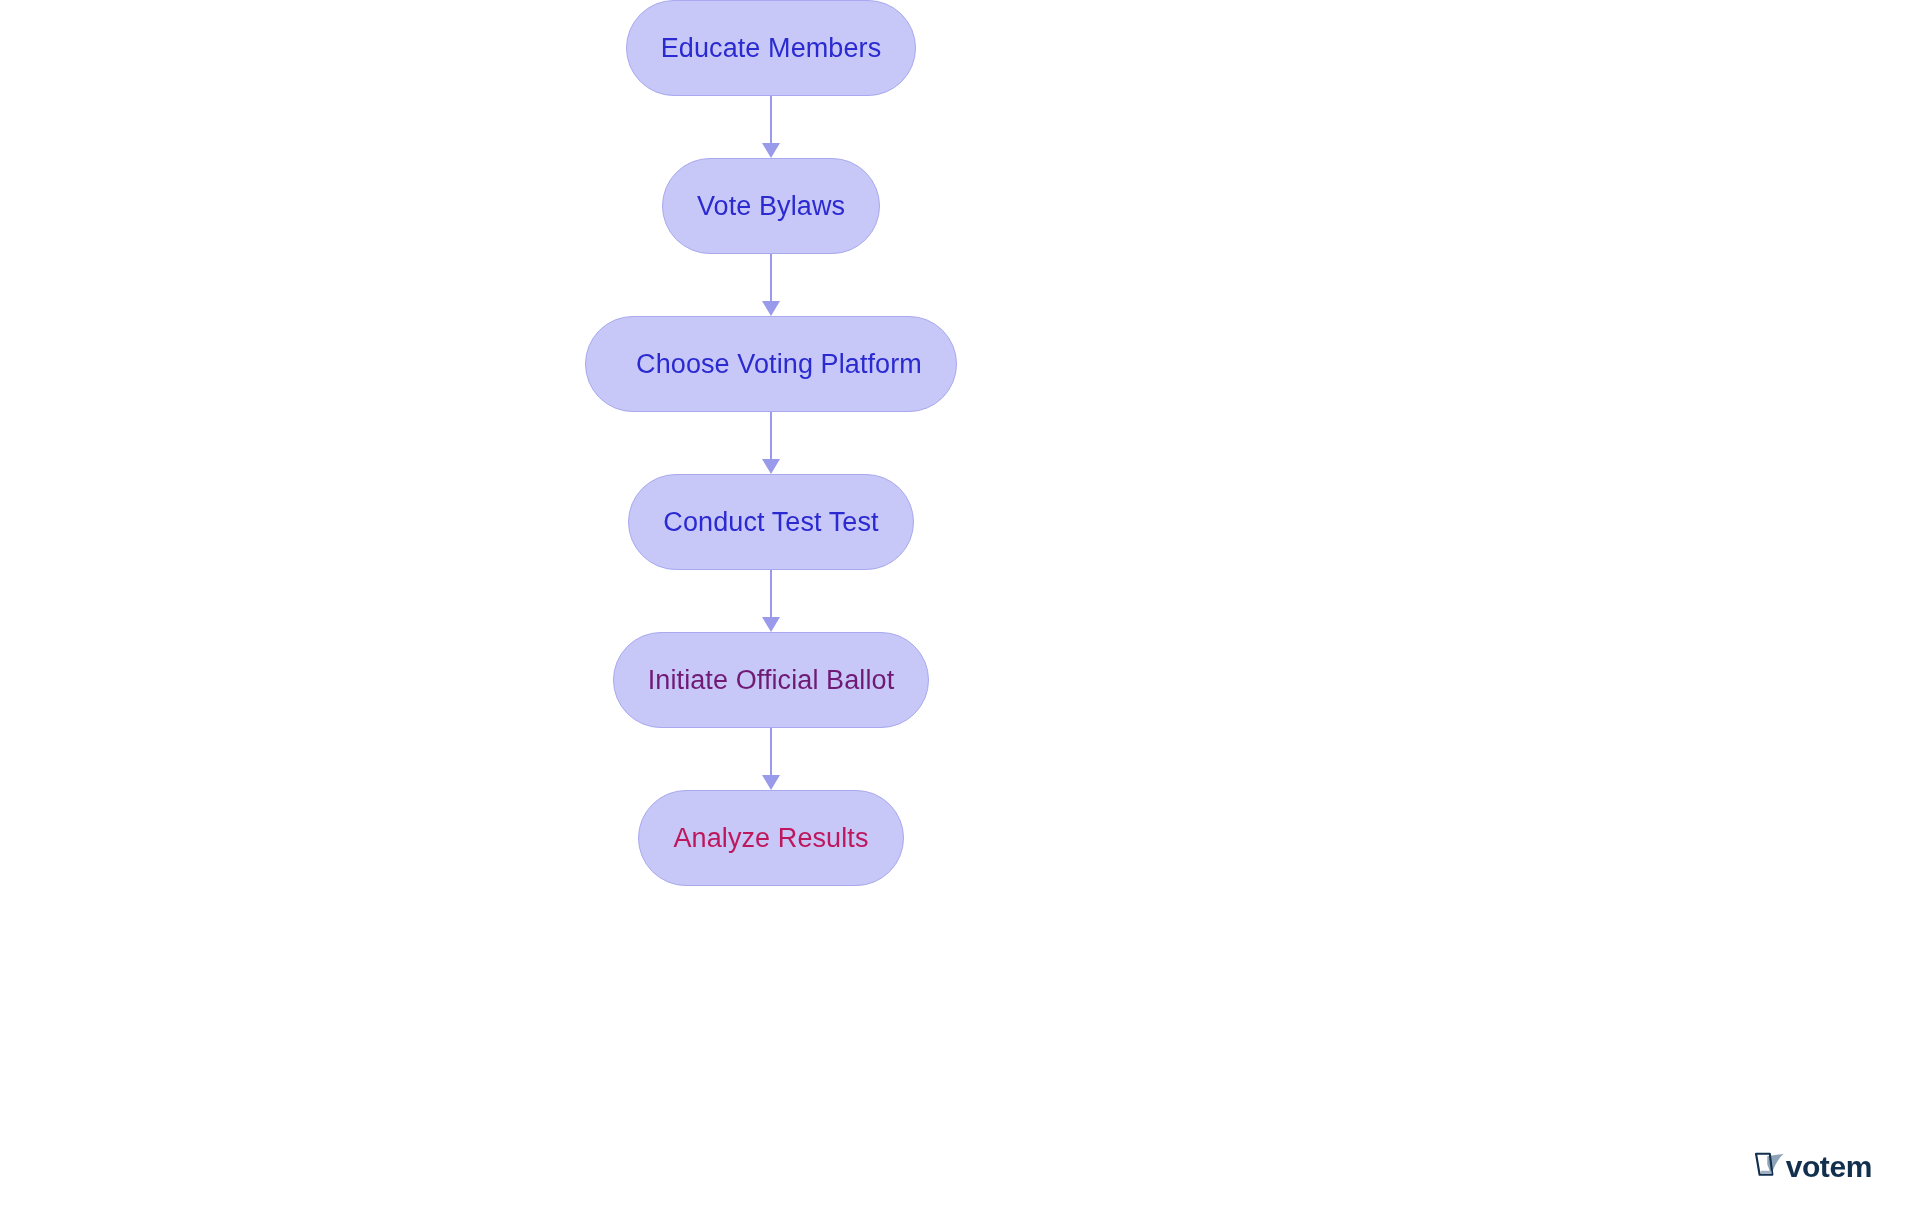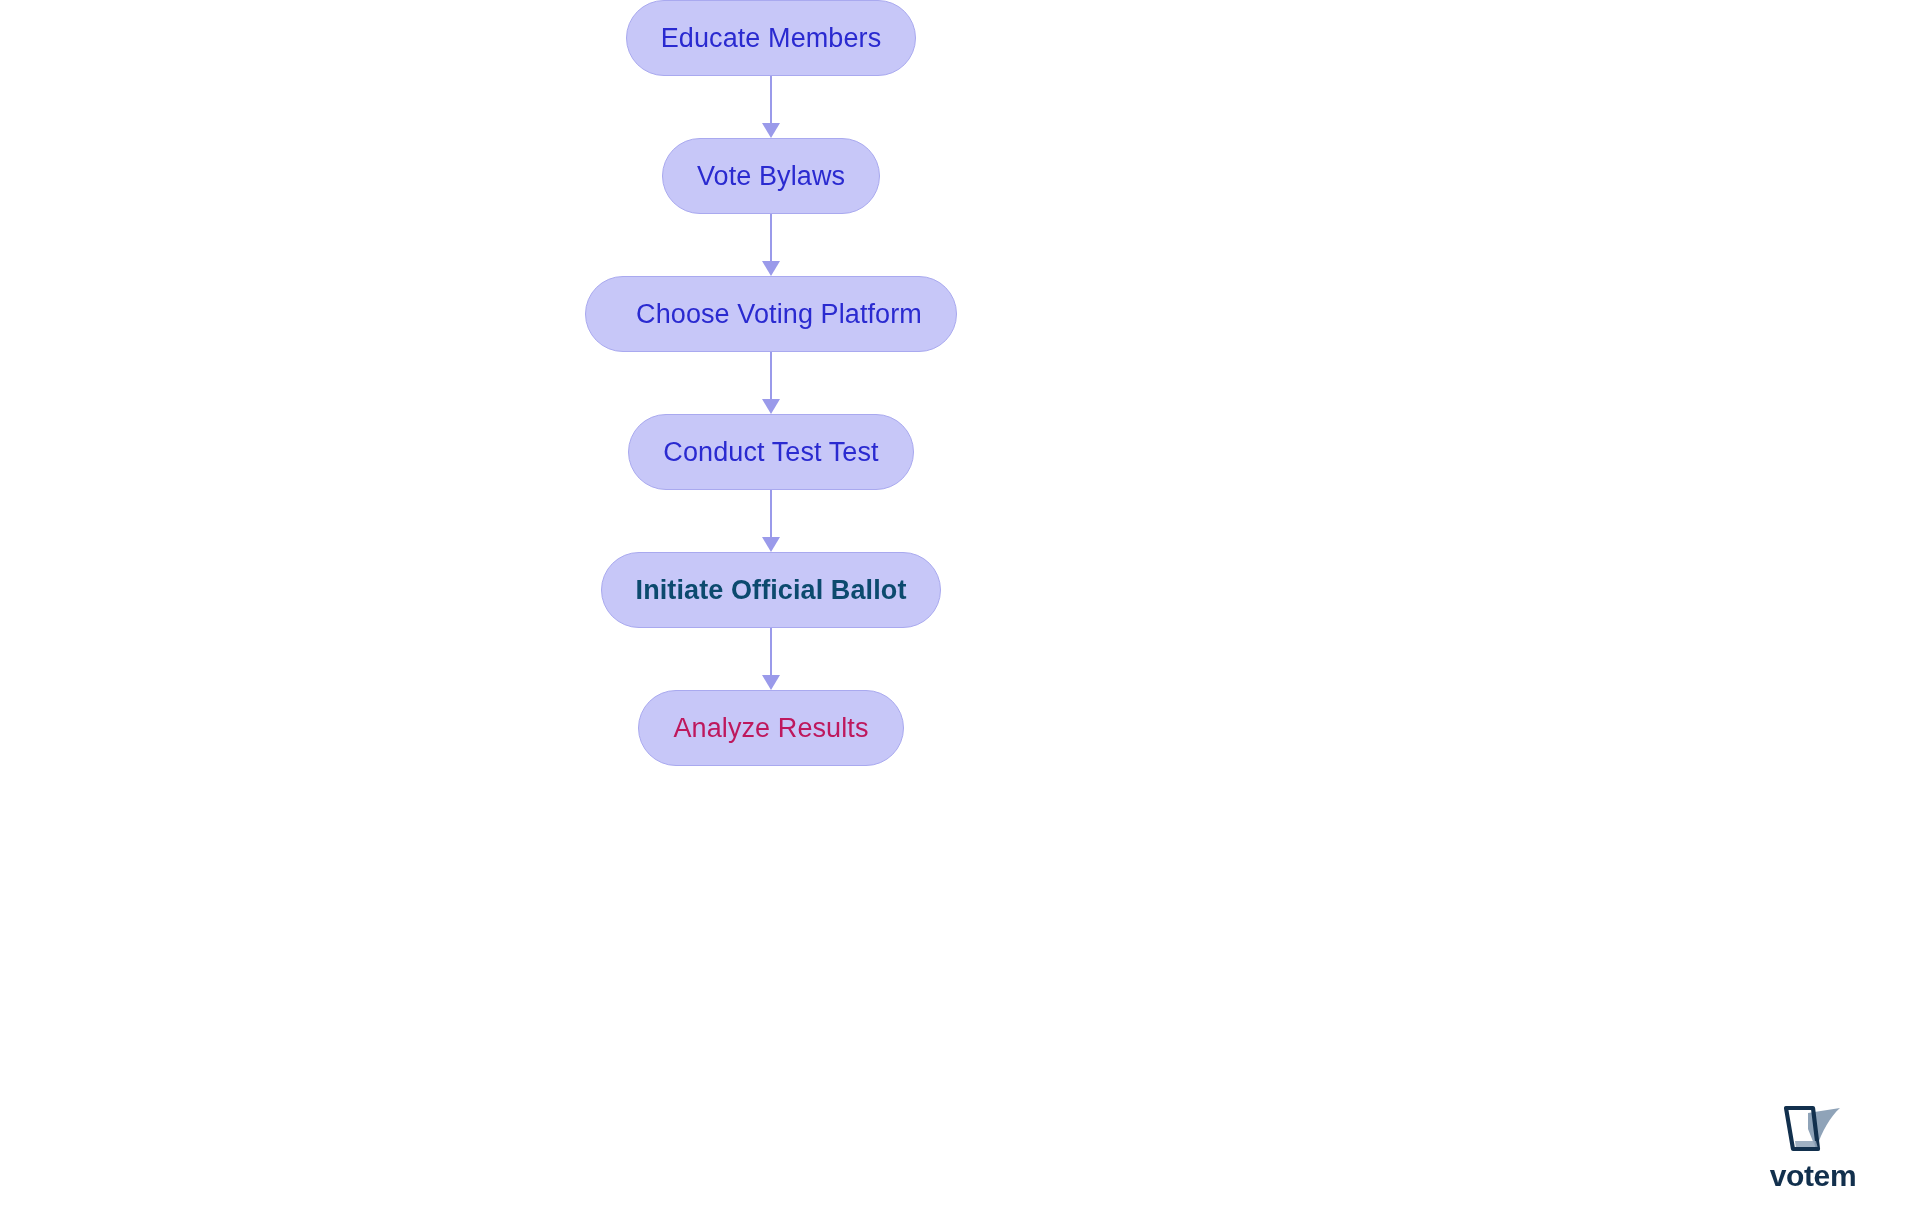--- a/index.html
+++ b/index.html
@@ -42,21 +42,21 @@
   }
 
   .node {
     box-sizing: border-box;
     display: flex;
     align-items: center;
     justify-content: center;
     background: #c7c7f8;
     border: 1.6px solid #a9a9ef;
     border-radius: 999px;
-    height: 76px;
+    height: 96px;
     padding: 12px 34px;
     
     position: relative;
     left: 0px;
   }
 
   .node-label {
     color: #2a2ad0;
     font-family: "Liberation Sans", sans-serif;
     font-size: 27px;
@@ -95,21 +95,20 @@
   .c4 { height: 62px; }
   .c5 { height: 62px; }
 
   
   .logo {
     position: absolute;
     right: 48px;
     bottom: 24px;
     width: 118px;
     display: flex;
-    flex-direction: column;
     align-items: center;
   }
   .logo-mark {
     width: 62px;
     height: 54px;
     display: block;
   }
   .logo-word {
     margin-top: 6px;
     color: #12304d;
@@ -166,21 +165,21 @@
       </div>
     </div>
 
     <div class="connector c4">
       <div class="stem" style="background: rgb(154, 154, 234);"></div>
       <div class="head" style="border-top-color: rgb(154, 154, 234);"></div>
     </div>
 
     <div class="node-row">
       <div class="node" style="background: rgb(199, 199, 248); border-color: rgb(169, 169, 239);">
-        <span class="node-label" style="color: #0c4a6e; font-weight: bold;">Initiate Official Ballot</span>
+        <span class="node-label" style="color: #701a75;">Initiate Official Ballot</span>
       </div>
     </div>
 
     <div class="connector c5">
       <div class="stem" style="background: rgb(154, 154, 234);"></div>
       <div class="head" style="border-top-color: rgb(154, 154, 234);"></div>
     </div>
 
     <div class="node-row">
       <div class="node" style="background: rgb(199, 199, 248); border-color: rgb(169, 169, 239);">

